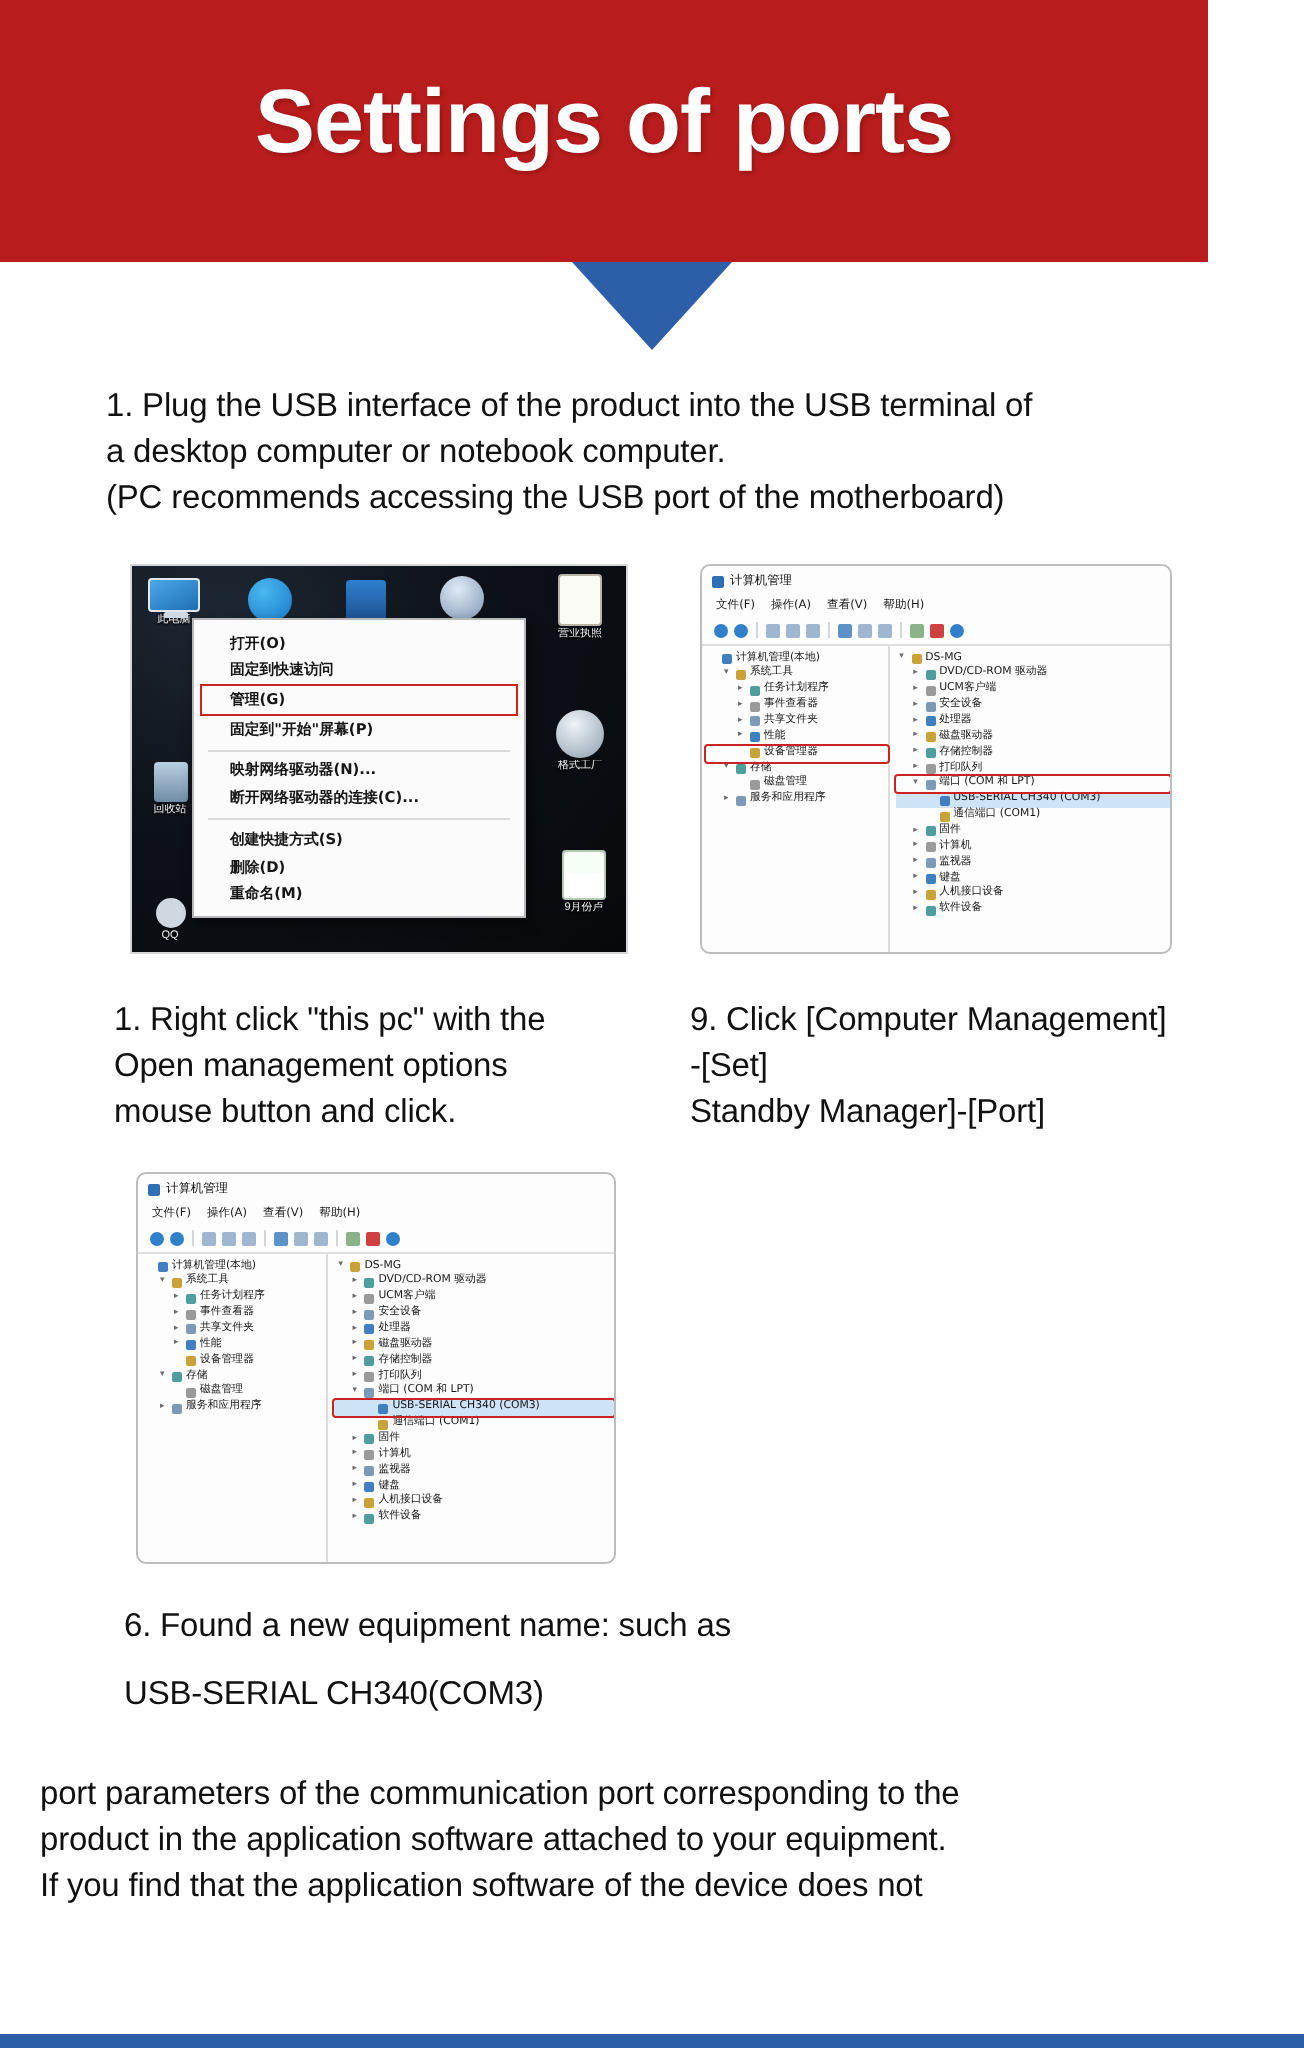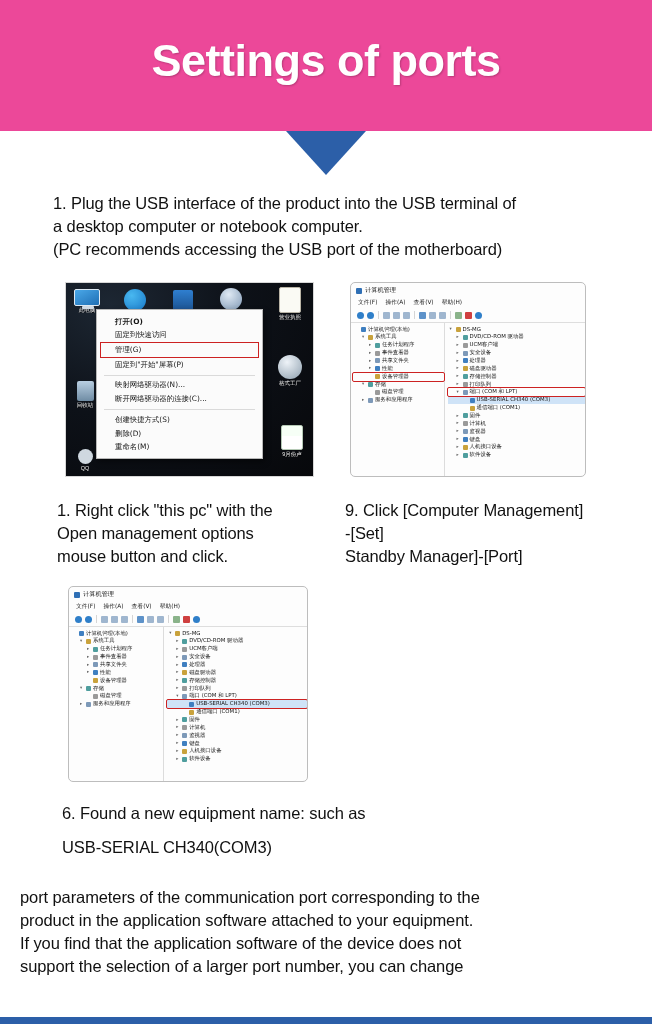--- a/index.html
+++ b/index.html
@@ -9,23 +9,23 @@
     background: #ffffff;
     font-family: "Liberation Sans", "DejaVu Sans", sans-serif;
     color: #1a1a1a;
     position: relative;
     overflow: hidden;
   }
 
   
   .header {
     position: relative;
-    width: 652px;
+    width: 604px;
     height: 131px;
-    background: #ec4899;
+    background: #b91c1c;
   }
   .header-title {
     position: absolute;
     left: 0; right: 0;
     top: 38px;
     text-align: center;
     color: #ffffff;
     font-size: 45px;
     font-weight: bold;
     letter-spacing: -0.5px;
@@ -95,21 +95,21 @@
   
   .ctx {
     position:absolute; left:30px; top:26px;
     width:167px; background:#fbfbfb;
     border:1px solid #b8b8b8;
     box-shadow:2px 3px 6px rgba(0,0,0,.45);
     padding:5px 0 4px 0;
     font-size:7.4px; color:#161616;
     font-family:"DejaVu Sans","Liberation Sans",sans-serif;
   }
-  .ctx .mi { padding:2.6px 0 2.6px 18px; line-height:1.15; white-space:nowrap; }
+  .ctx .mi { padding:2.6px 0 2.6px 18px; line-height:1.15; white-space:nowrap;font-weight:bold; }
   .ctx .mi.bold { font-weight:bold; }
   .ctx .sep { height:1px; background:#dadada; margin:3px 7px; }
   .ctx .mi.hl {
     outline:1.4px solid #cc2222;
     margin:1px 4px 1px 4px; padding-left:14px;
   }
 
   
   .cmw { background:#fdfdfd; border:1px solid #bdbdbd; border-radius:5px; overflow:hidden;
          font-family:"DejaVu Sans","Liberation Sans",sans-serif; }
@@ -567,16 +567,15 @@
 
 <div class="para" id="cap-found">
   <span class="ln">6. Found a new equipment name: such as</span>
   <span class="ln">USB-SERIAL CH340(COM3)</span>
 </div>
 
 <div class="para" id="final-para">
   <span class="ln">port parameters of the communication port corresponding to the</span>
   <span class="ln">product in the application software attached to your equipment.</span>
   <span class="ln">If you find that the application software of the device does not</span>
-  <span class="ln">support the selection of a larger port number, you can change</span>
 </div>
 
 <div class="bottom-strip"></div>
 
 </body></html>

